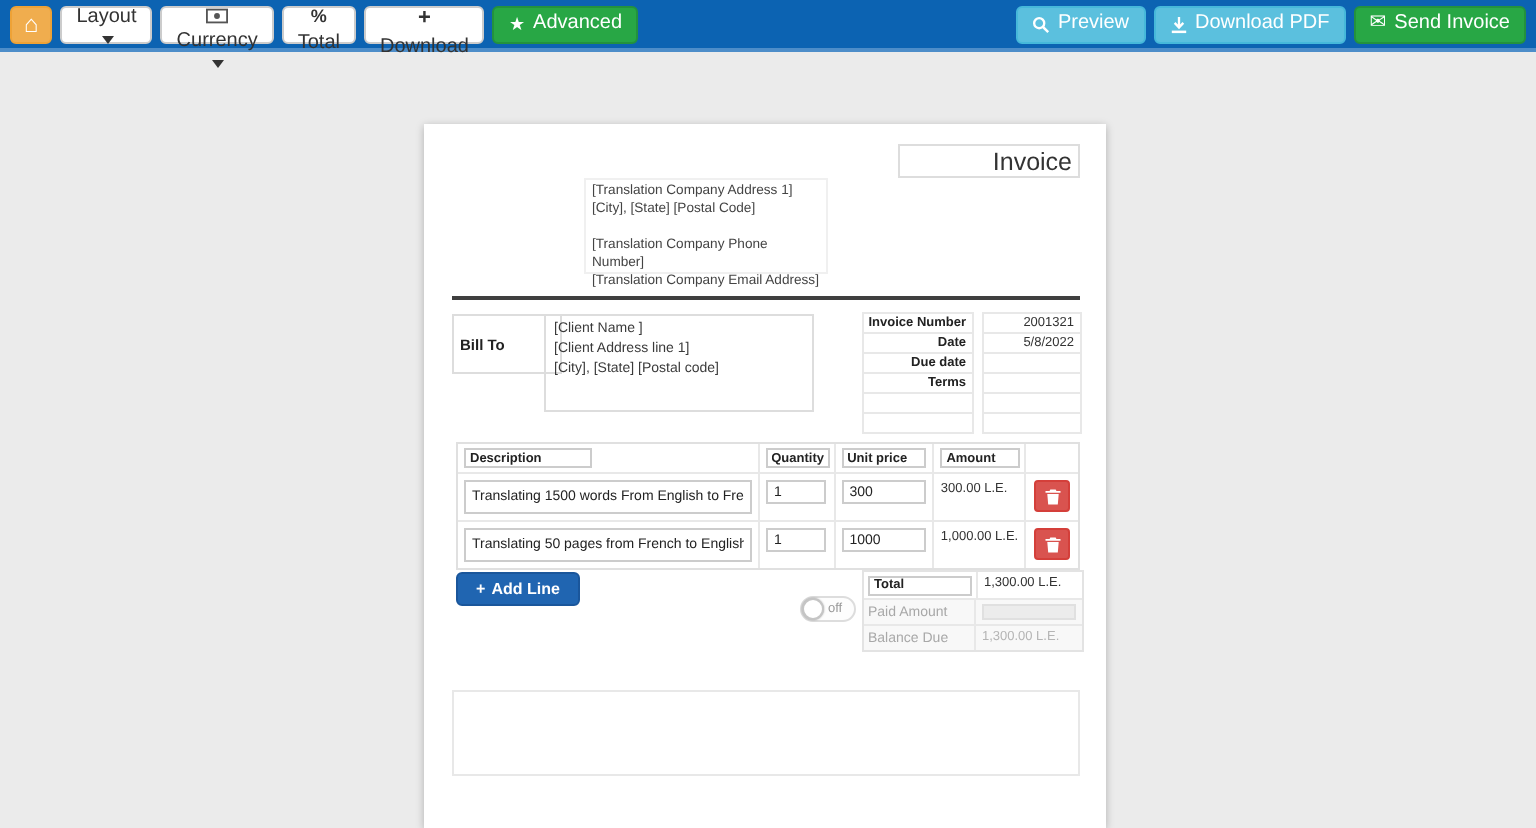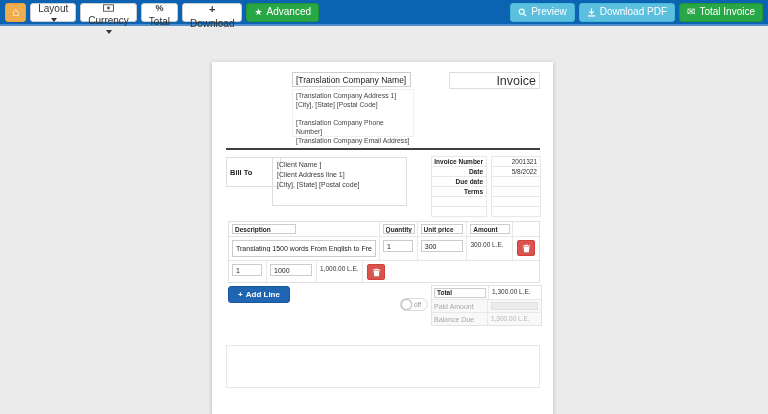--- a/index.html
+++ b/index.html
@@ -174,29 +174,28 @@
       <span class="tb-icon">
         <svg width="9" height="9" viewBox="0 0 10 10">
             <path d="M5 0.5 V6 M2.6 3.8 L5 6.4 L7.4 3.8" fill="none" stroke="#fff" stroke-width="1.3"></path>
             <path d="M1 8.8 H9" stroke="#fff" stroke-width="1.4"></path>
           </svg>
       </span>
       <span>Download PDF</span>
     </button>
     <button class="tb-btn btn-green">
       <span class="env-icon">✉</span>
-      <span>Total Invoice</span>
+      <span>Send Invoice</span>
     </button>
   </div>
 </div>
 
 <div class="paper">
 
 
-  <input class="inp company-name" value="[Translation Company Name]" style="">
 
   <div class="company-address">
     <div>[Translation Company Address 1]</div>
     <div>[City], [State] [Postal Code]</div>
     <div class="addr-spacer"></div>
     <div>[Translation Company Phone Number]</div>
     <div>[Translation Company Email Address]</div>
   </div>
 
   <input class="inp invoice-title" value="Invoice" style="">
@@ -273,20 +272,23 @@
           <span>
             <svg width="9" height="9" viewBox="0 0 12 12" fill="#fff">
                 <path d="M4.2 1h3.6l.5 1H11v1.2H1V2h2.7l.5-1zM2.2 4h7.6l-.6 7H2.8l-.6-7z"></path>
               </svg>
           </span>
         </button>
       </div>
     </div>
 
     <div class="items-row">
+      <div class="cell c-desc row-cell">
+        <input class="inp desc-inp" value="Translating 50 pages from French to English" style="">
+      </div>
       <div class="cell c-qty row-cell">
         <input class="inp qty-inp" value="1" style="">
       </div>
       <div class="cell c-unit row-cell">
         <input class="inp unit-inp" value="1000" style="">
       </div>
       <div class="cell c-amt row-cell">
         <div class="amt-text">1,000.00 L.E.</div>
       </div>
       <div class="cell c-del">

